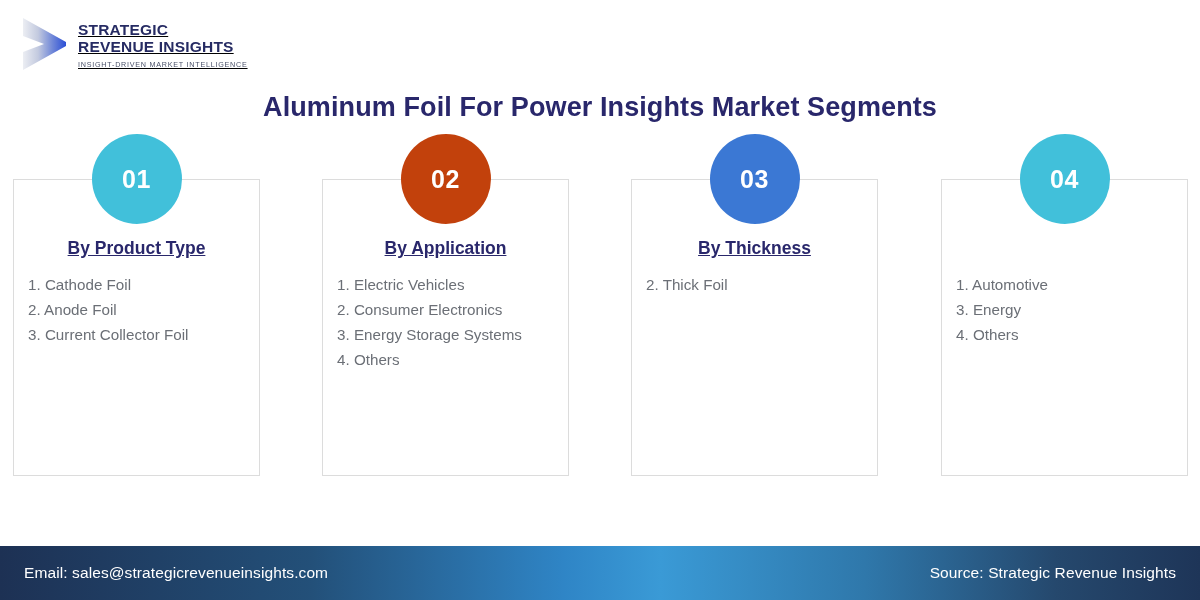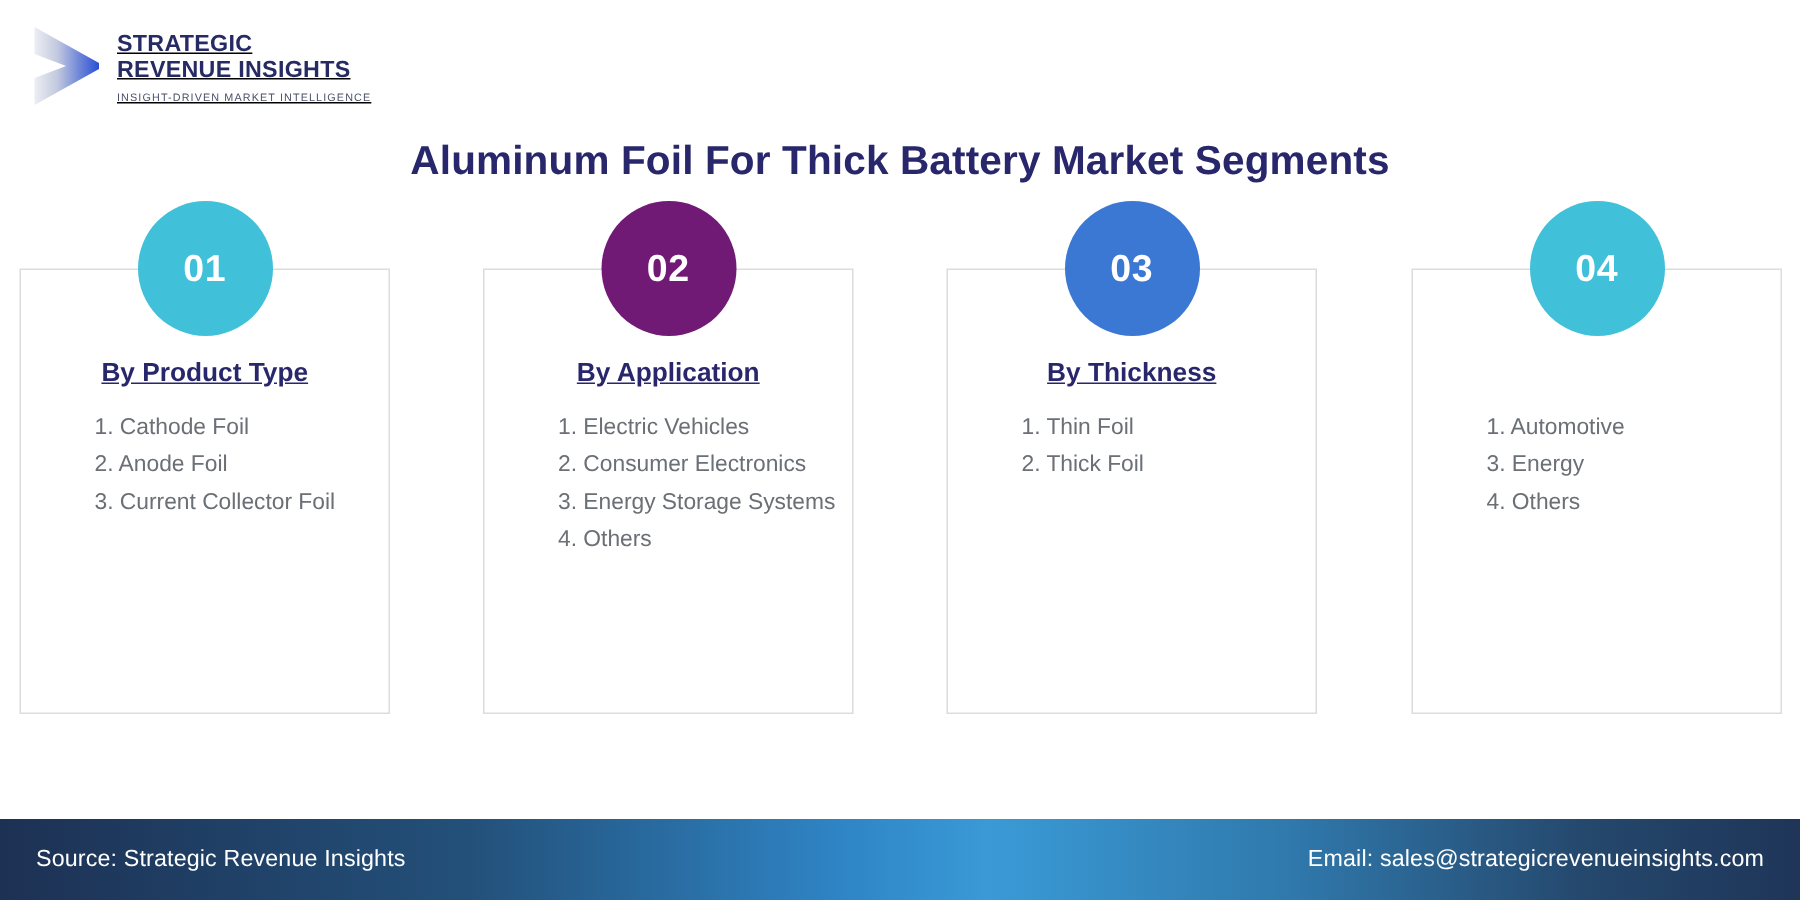--- a/index.html
+++ b/index.html
@@ -131,21 +131,20 @@
     white-space: nowrap;
     text-decoration: underline;
   }
 
   .card-list {
     position: absolute;
     top: 92px;
     left: 14px;
     right: 10px;
     list-style: none;
-    margin-left: 35px;
   }
 
   .card-list li {
     font-size: 15.2px;
     color: #6b6f76;
     line-height: 25px;
     padding-left: 22px;
     text-indent: -22px;
     margin-bottom: 0px;
   }
@@ -203,61 +202,60 @@
 
     <div id="logo-text-block">
       <div class="logo-line">STRATEGIC</div>
       <div class="logo-line">REVENUE INSIGHTS</div>
       <div id="logo-tagline">INSIGHT-DRIVEN MARKET INTELLIGENCE</div>
     </div>
 
   </div>
 </div>
 
-<div id="page-title">Aluminum Foil For Thick Battery Market Segments</div>
+<div id="page-title">Aluminum Foil For Power Insights Market Segments</div>
 
 <div id="cards">
 
   <div class="card card-1">
     <div class="badge" style="background: rgb(65, 192, 218);">01</div>
     <div class="card-heading">By Product Type</div>
     <ul class="card-list">
       <li><span class="li-num">1.</span> <span>Cathode Foil</span></li>
       <li><span class="li-num">2.</span> <span>Anode Foil</span></li>
       <li><span class="li-num">3.</span> <span>Current Collector Foil</span></li>
     </ul>
   </div>
 
   <div class="card card-2">
-    <div class="badge" style="background: #701a75;">02</div>
+    <div class="badge" style="background: #c2410c;">02</div>
     <div class="card-heading">By Application</div>
     <ul class="card-list">
       <li><span class="li-num">1.</span> <span>Electric Vehicles</span></li>
       <li><span class="li-num">2.</span> <span>Consumer Electronics</span></li>
       <li><span class="li-num">3.</span> <span>Energy Storage Systems</span></li>
       <li><span class="li-num">4.</span> <span>Others</span></li>
     </ul>
   </div>
 
   <div class="card card-3">
     <div class="badge" style="background: rgb(59, 120, 212);">03</div>
     <div class="card-heading">By Thickness</div>
     <ul class="card-list">
-      <li><span class="li-num">1.</span> <span>Thin Foil</span></li>
       <li><span class="li-num">2.</span> <span>Thick Foil</span></li>
     </ul>
   </div>
 
   <div class="card card-4">
     <div class="badge" style="background: rgb(65, 192, 218); text-align: center;">04</div>
     <ul class="card-list">
       <li><span class="li-num">1.</span> <span>Automotive</span></li>
       <li><span class="li-num">3.</span> <span>Energy</span></li>
       <li><span class="li-num">4.</span> <span>Others</span></li>
     </ul>
   </div>
 
 </div>
 
 <div id="footer">
+  <div class="footer-text">Email: sales@strategicrevenueinsights.com</div>
   <div class="footer-text">Source: Strategic Revenue Insights</div>
-  <div class="footer-text">Email: sales@strategicrevenueinsights.com</div>
 </div>
 
 </body></html>

